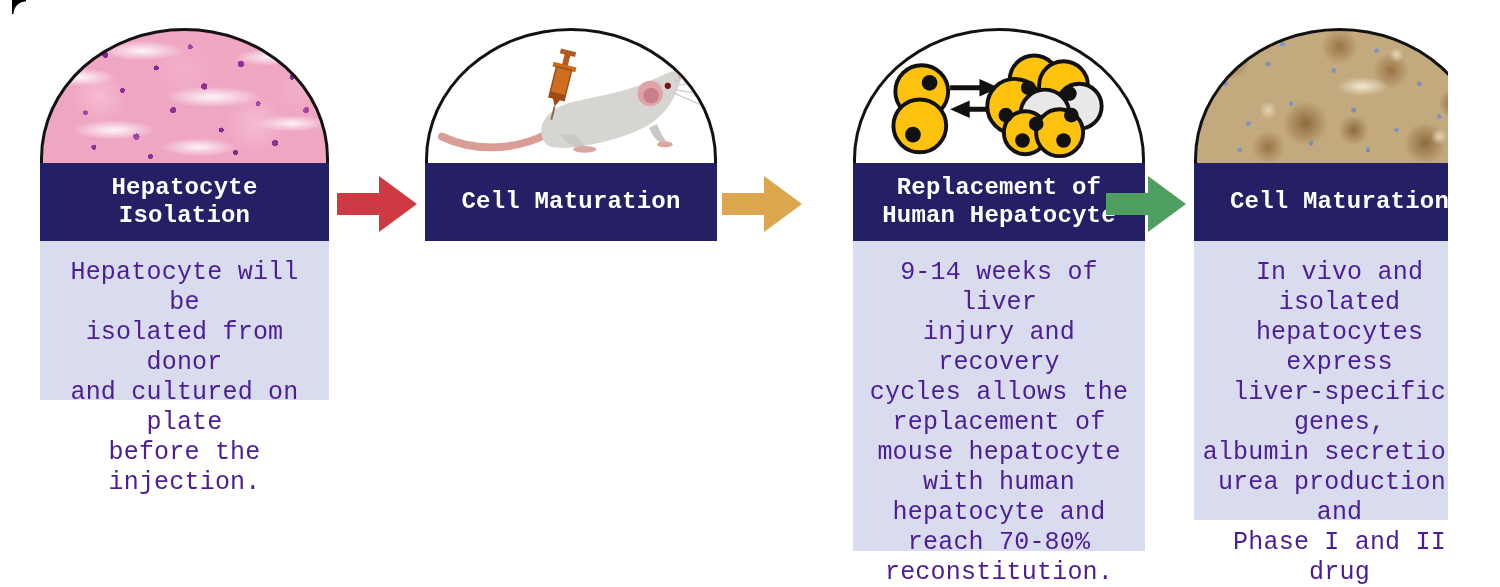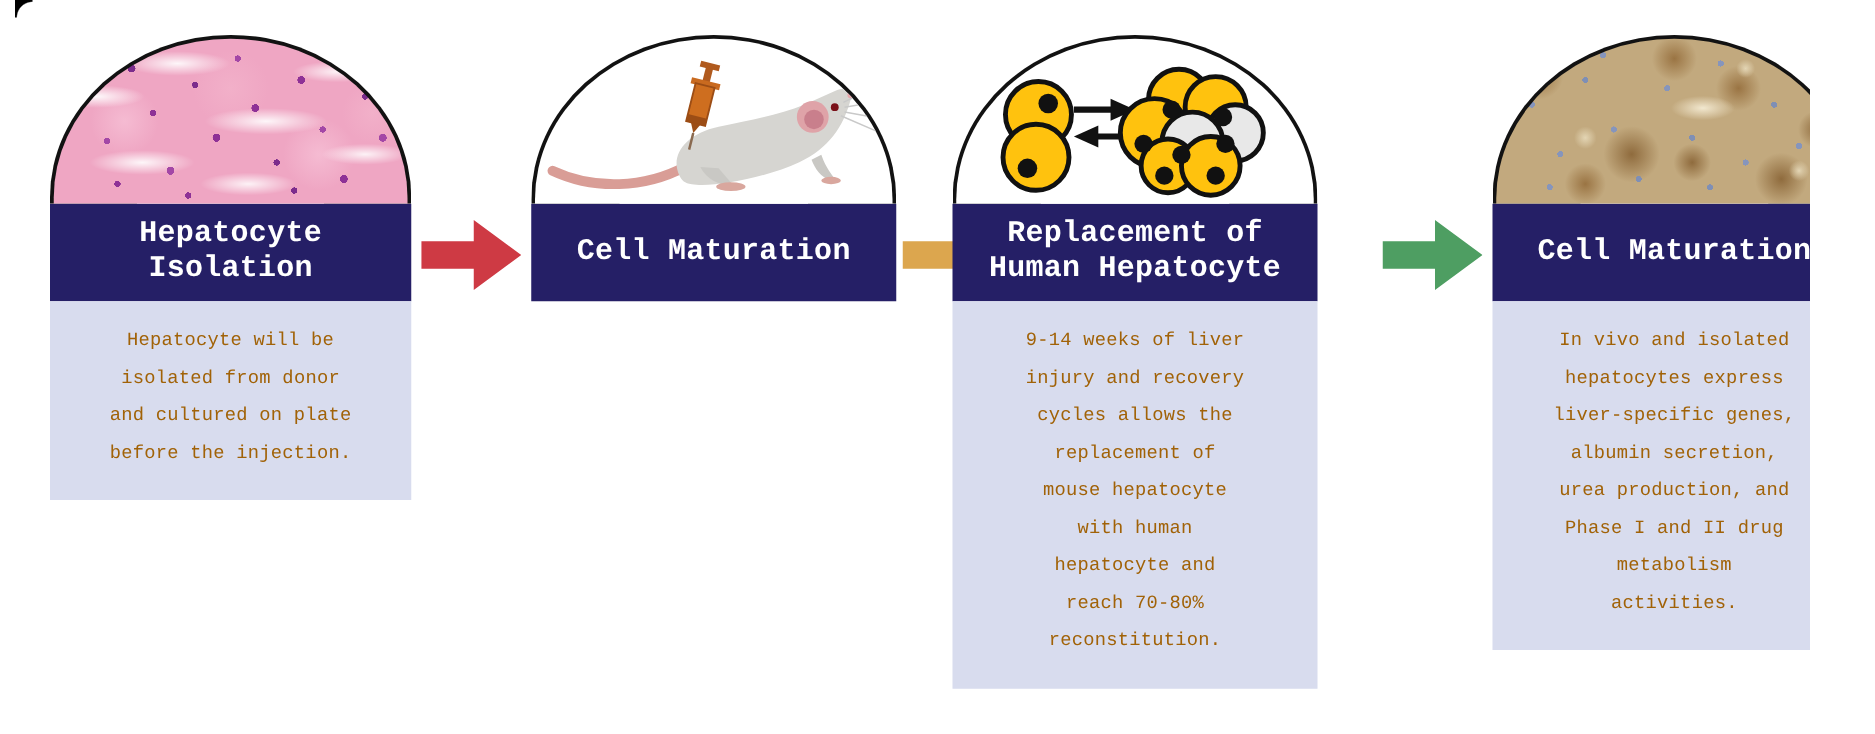--- a/index.html
+++ b/index.html
@@ -22,21 +22,21 @@
   .dome svg{position:absolute;left:0;top:0;width:100%;height:100%;}
   .titlebar{
     width:100%;height:78px;background:#251F66;display:flex;align-items:center;justify-content:center;
   }
   .titlebar .title{
     color:#ffffff;font-size:24px;font-weight:bold;text-align:center;line-height:28px;
     white-space:pre-line;letter-spacing:.2px;
   }
   .body{
     width:100%;background:#D8DCEE;box-sizing:border-box;padding:17px 8px 0 8px;
-    color:#a16207;font-size:15px;line-height:30px;text-align:center;white-space:pre-line;
+    color:#4c1d95;font-size:25px;line-height:30px;text-align:center;white-space:pre-line;
     letter-spacing:.2px;
   }
   .b1{height:159px}.b2{height:129px}.b3{height:310px}.b4{height:279px}
   .arrow{position:absolute;top:174px;width:80px;height:60px;}
 
   
   .dome-he{
     background-color:#EFA6C3;
     background-image:
       radial-gradient(circle 5px at 8% 30%, #8E3196 62%, rgba(142,49,150,0) 64%),
@@ -163,21 +163,21 @@
     </div>
     <div class="titlebar">
       <div class="title">Cell Maturation</div>
     </div>
   </div>
 
   <svg class="arrow" style="left:710px" viewBox="0 0 80 60">
     <polygon points="0,19 42,19 42,2 80,30 42,58 42,41 0,41" fill="#DCA64E"></polygon>
   </svg>
 
-  <div class="card" style="left:750px;width:292px">
+  <div class="card" style="left:841px;width:292px">
     <div class="dome">
       <svg viewBox="0 0 292 135">
         <g stroke="#111111" stroke-width="4">
           <circle cx="67" cy="62" r="27" fill="#FFC20E"></circle>
           <circle cx="65" cy="97" r="27" fill="#FFC20E"></circle>
         </g>
         <circle cx="75" cy="53" r="8" fill="#111111"></circle>
         <circle cx="58" cy="106" r="8" fill="#111111"></circle>
 
         <g>

